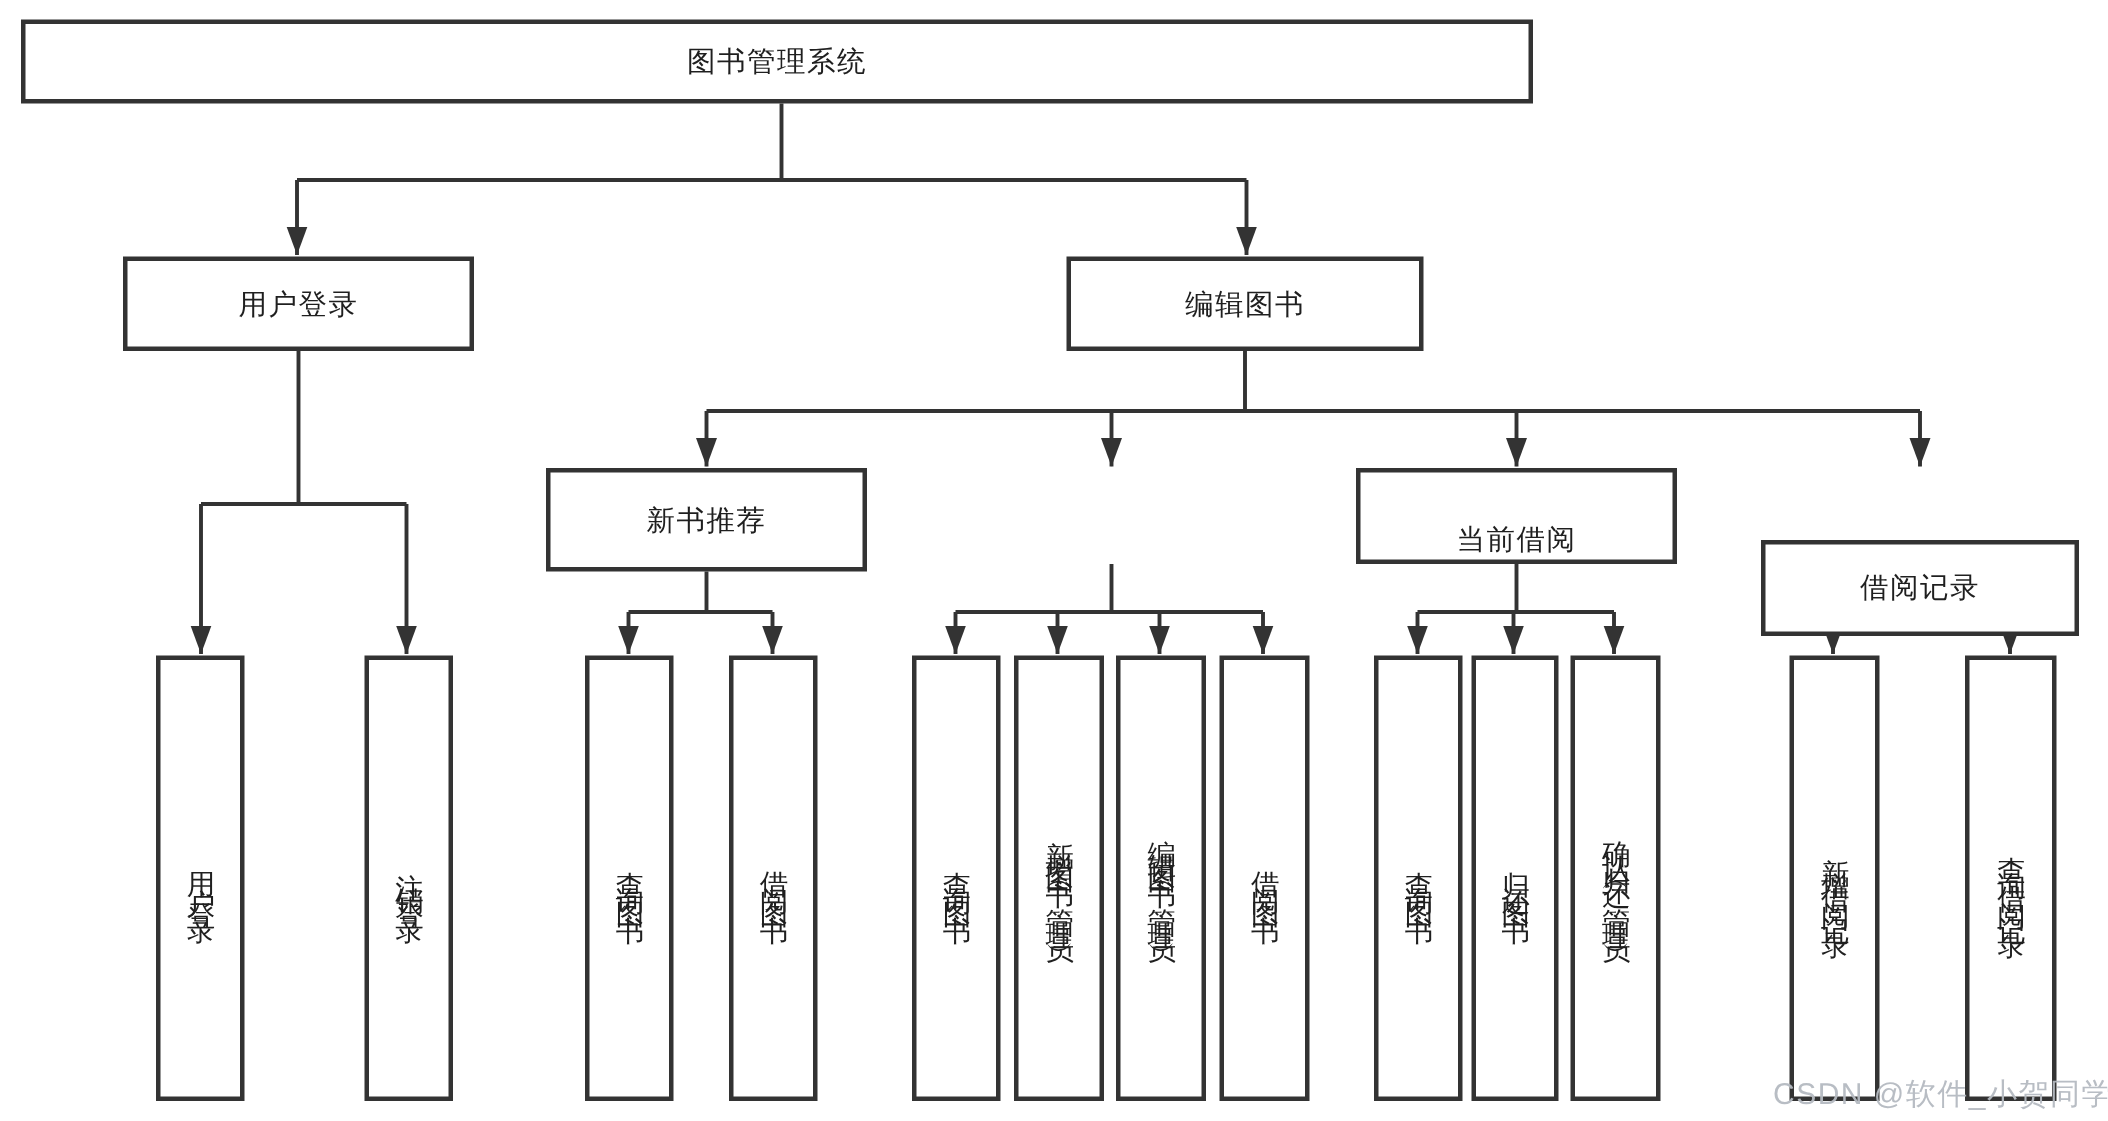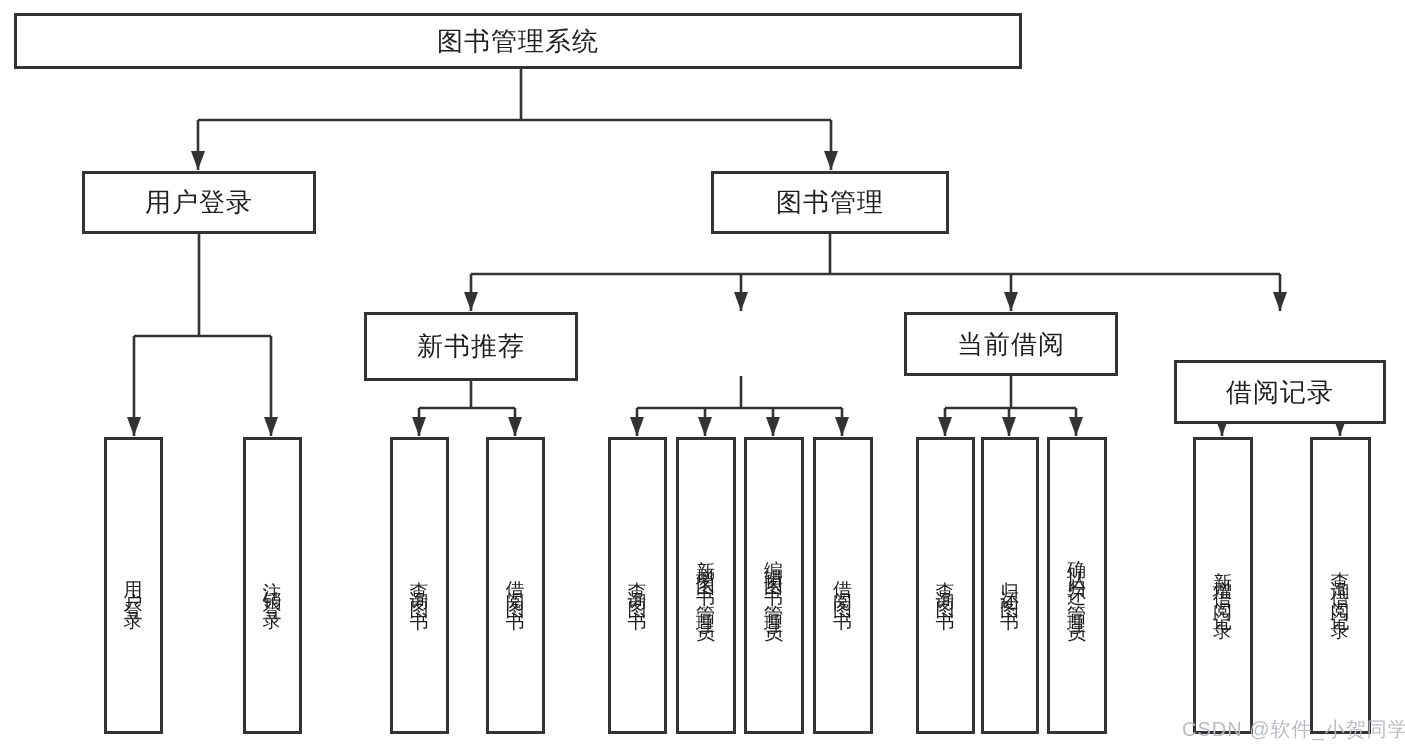--- a/index.html
+++ b/index.html
@@ -11,21 +11,21 @@
     overflow:hidden;
   }
   #edges{position:absolute;left:0;top:0;width:1405px;height:747px;}
   .hbox{
     position:absolute;
     box-sizing:border-box;
     border:3px solid #333333;
     background:#ffffff;
     display:flex;align-items:center;justify-content:center;
     color:#1f1f1f;
-    font-size:26px;
+    font-size:19px;
     letter-spacing:1px;
     white-space:nowrap;
   }
   .vbox{
     position:absolute;
     top:437px;height:297px;
     box-sizing:border-box;
     border:3px solid #333333;
     background:#ffffff;
     display:flex;align-items:center;justify-content:center;
@@ -97,27 +97,27 @@
   </svg>
 
   <div class="hbox" style="left:14px;top:13px;width:1008px;height:56px;">
     <span>图书管理系统</span>
   </div>
 
   <div class="hbox" style="left:82px;top:171px;width:234px;height:63px;">
     <span>用户登录</span>
   </div>
   <div class="hbox" style="left:711px;top:171px;width:238px;height:63px;">
-    <span>图书管理</span>
+    <span>编辑图书</span>
   </div>
 
   <div class="hbox" style="left:364px;top:312px;width:214px;height:69px;">
     <span>新书推荐</span>
   </div>
-  <div class="hbox" style="left:904px;top:312px;width:214px;height:64px;">
+  <div class="hbox" style="left:904px;top:312px;width:214px;height:64px;align-items:flex-end;">
     <span>当前借阅</span>
   </div>
   <div class="hbox" style="left:1174px;top:312px;width:212px;height:64px;margin-top:48px;">
     <span>借阅记录</span>
   </div>
 
   <div class="vbox" style="left:104px;width:59px;">
     <span class="vtext">用户登录</span>
   </div>
   <div class="vbox" style="left:243px;width:59px;">

